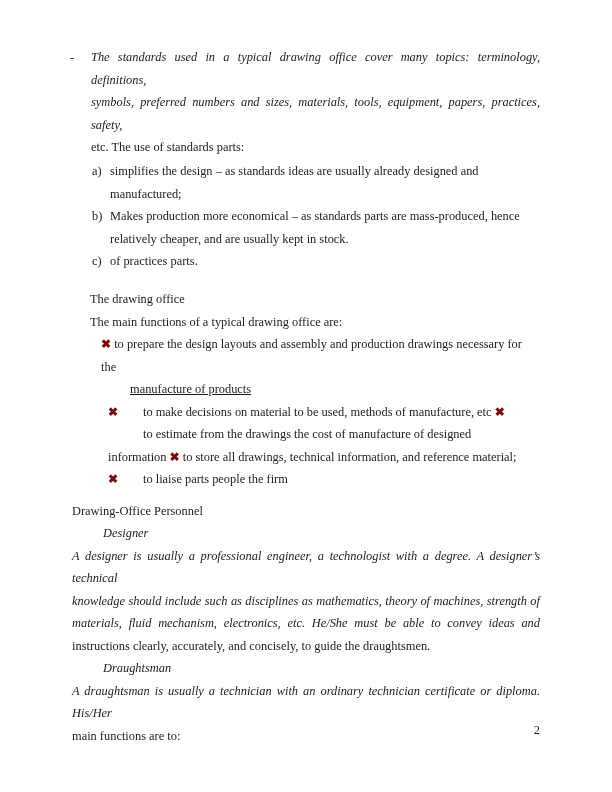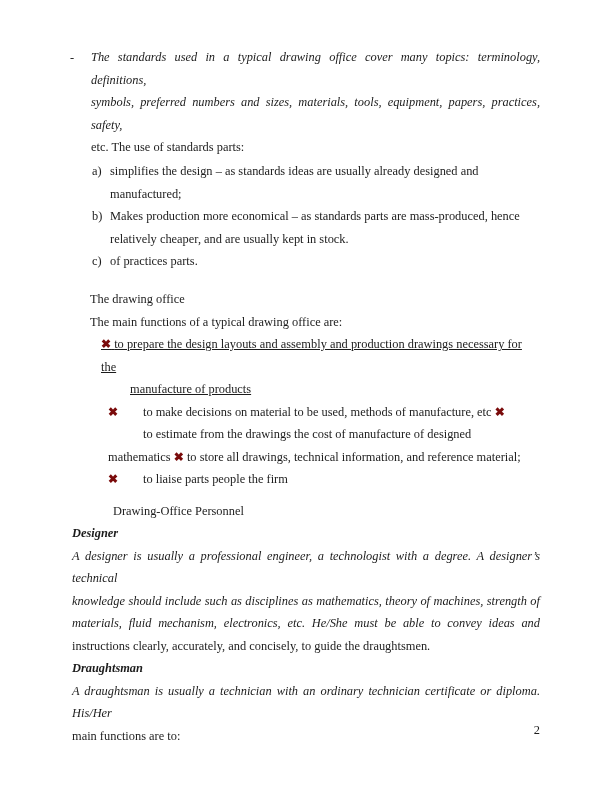--- a/index.html
+++ b/index.html
@@ -21,27 +21,27 @@
   
   .p-intro { position:relative; padding-left:19px; }
   .p-intro .dash { position:absolute; left:-2px; top:0; }
 
   
   .list { margin-top:1.5px; }
   .li { position:relative; padding-left:38px; }
   .li .lbl { position:absolute; left:20px; top:0; }
 
   .h-bold { font-weight:normal; }
-  .h-bolditalic { font-weight:bold; font-style:italic; }
+  .h-bolditalic { font-weight:normal; font-style:italic;margin-left:31px; }
   .ind18 { padding-left:18px; }
   .h-office { margin-top:15.5px; }
-  .h-personnel { margin-top:9px;margin-left:41px; }
+  .h-personnel { margin-top:9px; }
 
   
-  .bA1 { padding-left:29px;text-decoration:underline; }
+  .bA1 { padding-left:29px; }
   .bA2 { padding-left:58px;text-decoration:underline; }
   .bB, .bE { position:relative; padding-left:71px; }
   .bB .x-abs, .bE .x-abs { position:absolute; left:36px; top:0; }
   .bC { padding-left:71px; }
   .bD { padding-left:36px; }
 
   .x { color:#7a0b0b; font-size:12px; font-weight:bold; font-style:normal; }
 
   .pagenum { position:absolute; top:719px; left:72px; width:468px; text-align:right; }
 </style>
@@ -75,21 +75,21 @@
     </div>
 
     <div class="h-bold ind18 h-office">The drawing office</div>
     <div class="ind18">The main functions of a typical drawing office are:</div>
 
     <div>
       <div class="bA1"><span class="x">✖</span> <span>to prepare the design layouts and assembly and production drawings necessary for the</span></div>
       <div class="bA2">manufacture of products</div>
       <div class="bB"><span class="x x-abs">✖</span><span>to make decisions on material to be used, methods of manufacture, etc</span> <span class="x">✖</span></div>
       <div class="bC">to estimate from the drawings the cost of manufacture of designed</div>
-      <div class="bD"><span>mathematics</span> <span class="x">✖</span> <span>to store all drawings, technical information, and reference material;</span></div>
+      <div class="bD"><span>information</span> <span class="x">✖</span> <span>to store all drawings, technical information, and reference material;</span></div>
       <div class="bE"><span class="x x-abs">✖</span><span>to liaise parts people the firm</span></div>
     </div>
 
     <div class="h-bold h-personnel">Drawing-Office Personnel</div>
 
     <div class="h-bolditalic">Designer</div>
     <div>
       <div class="j">A designer is usually a professional engineer, a technologist with a degree. A designer’s technical</div>
       <div class="j">knowledge should include such as disciplines as mathematics, theory of machines, strength of</div>
       <div class="j">materials, fluid mechanism, electronics, etc. He/She must be able to convey ideas and</div>

